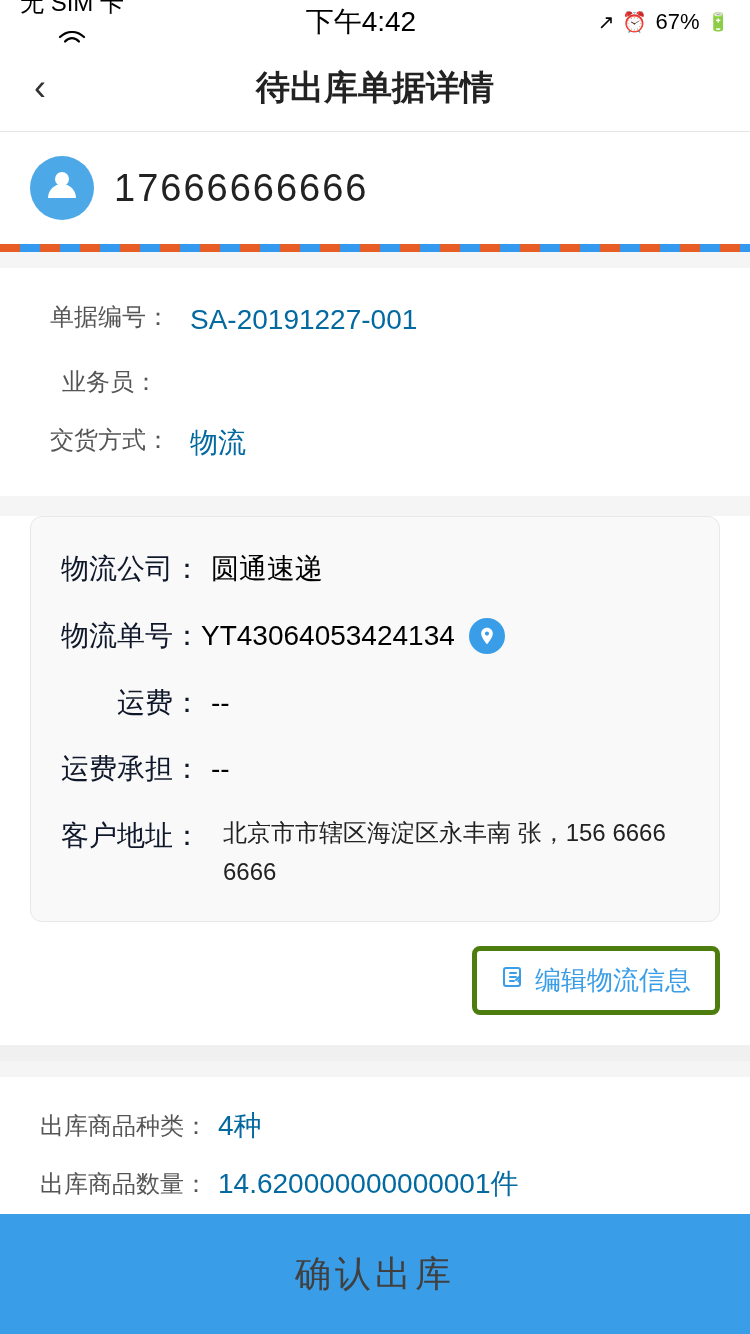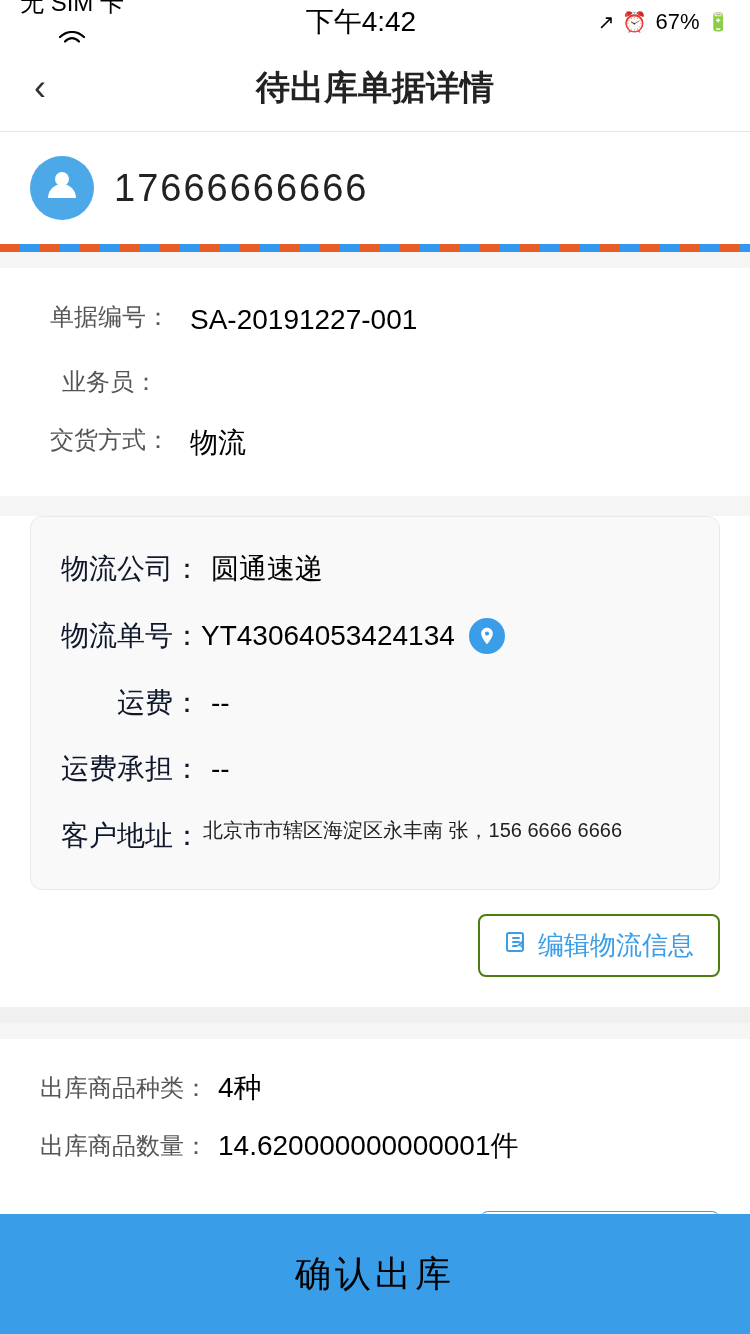--- a/index.html
+++ b/index.html
@@ -106,21 +106,21 @@
     }
     .info-row:last-child { margin-bottom: 0; }
     .info-label {
       color: #555;
       font-size: 24px;
       min-width: 140px;
       text-align: center;
       flex-shrink: 0;
     }
     .info-value {
-      color: #000000;
+      color: #0369a1;
       font-size: 28px;
       flex: 1;
       margin-left: 10px;
     }
 
     
     .logistics-card {
       background: #f9f9f9;
       border: 1px solid #e8e8e8;
       border-radius: 12px;
@@ -162,34 +162,34 @@
       justify-content: center;
       flex-shrink: 0;
     }
     .location-icon svg {
       width: 20px;
       height: 20px;
       fill: #fff;
     }
     .address-value {
       color: #222;
-      font-size: 20px;
+      font-size: 24px;
       line-height: 1.6;
-      margin-left: 2px;
+      margin-left: 22px;
     }
 
     
     .btn-edit-logistics {
       display: flex;
       justify-content: flex-end;
       padding: 24px 30px 30px;
       background: #fff;
     }
     .btn-edit {
-      border: 2px solid #4d7c0f;
+      border: 5px solid #4d7c0f;
       border-radius: 8px;
       padding: 12px 24px;
       color: #3a9de8;
       font-size: 26px;
       background: #fff;
       cursor: pointer;
       display: flex;
       align-items: center;
       gap: 10px;
     }
@@ -234,21 +234,21 @@
       left: 0;
       width: 750px;
       height: 120px;
       background: #3a9de8;
       display: flex;
       align-items: center;
       justify-content: center;
       cursor: pointer;
     }
     .confirm-btn-text {
-      color: #000000;
+      color: #404040;
       font-size: 36px;
       font-weight: 500;
       letter-spacing: 4px;
     }
 
     
     .section-sep {
       height: 16px;
       background: #f0f0f0;
     }

